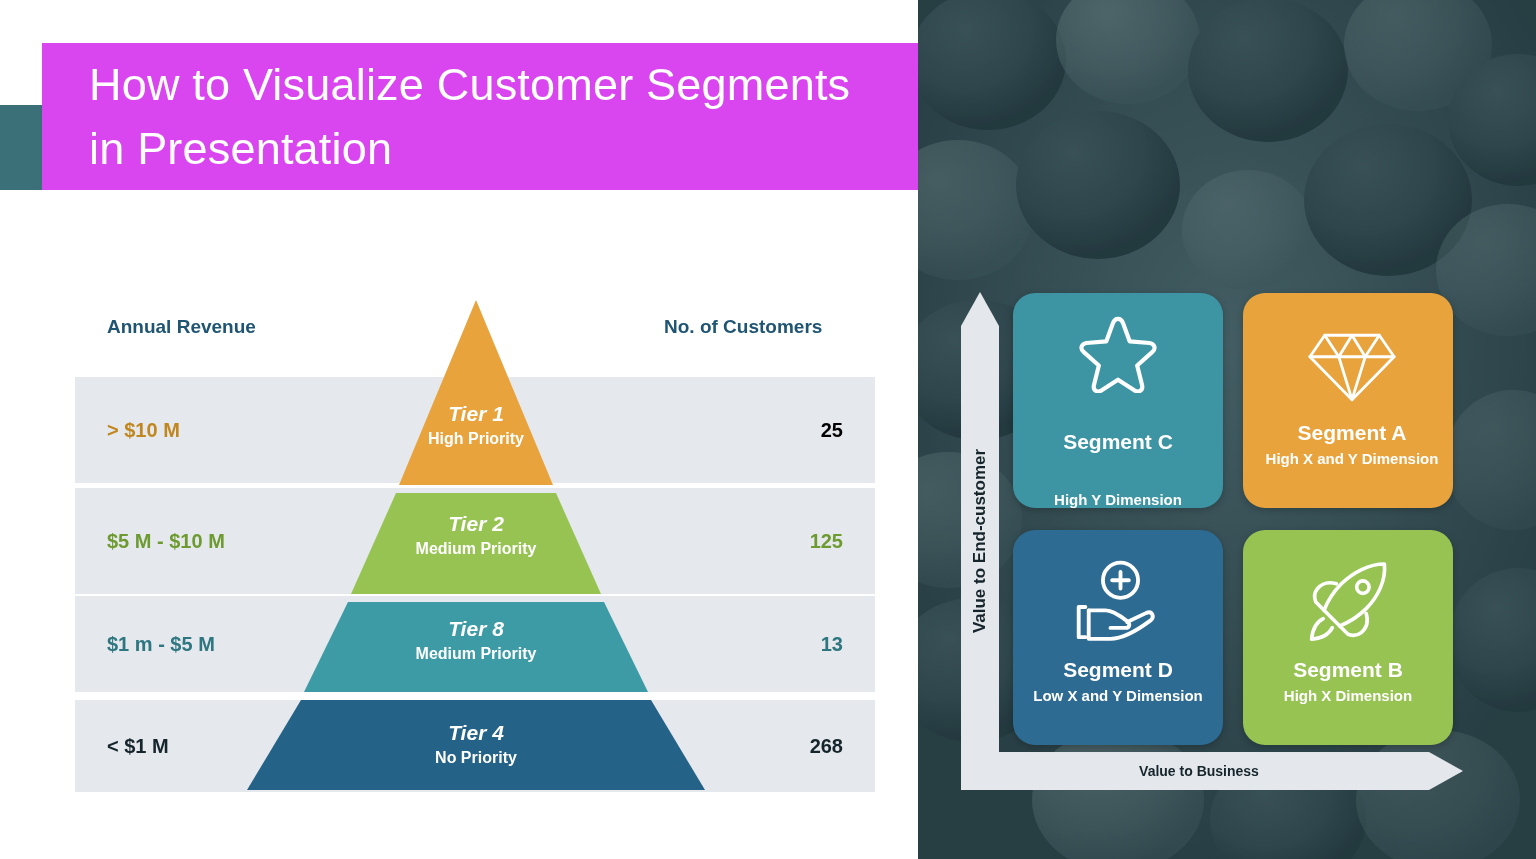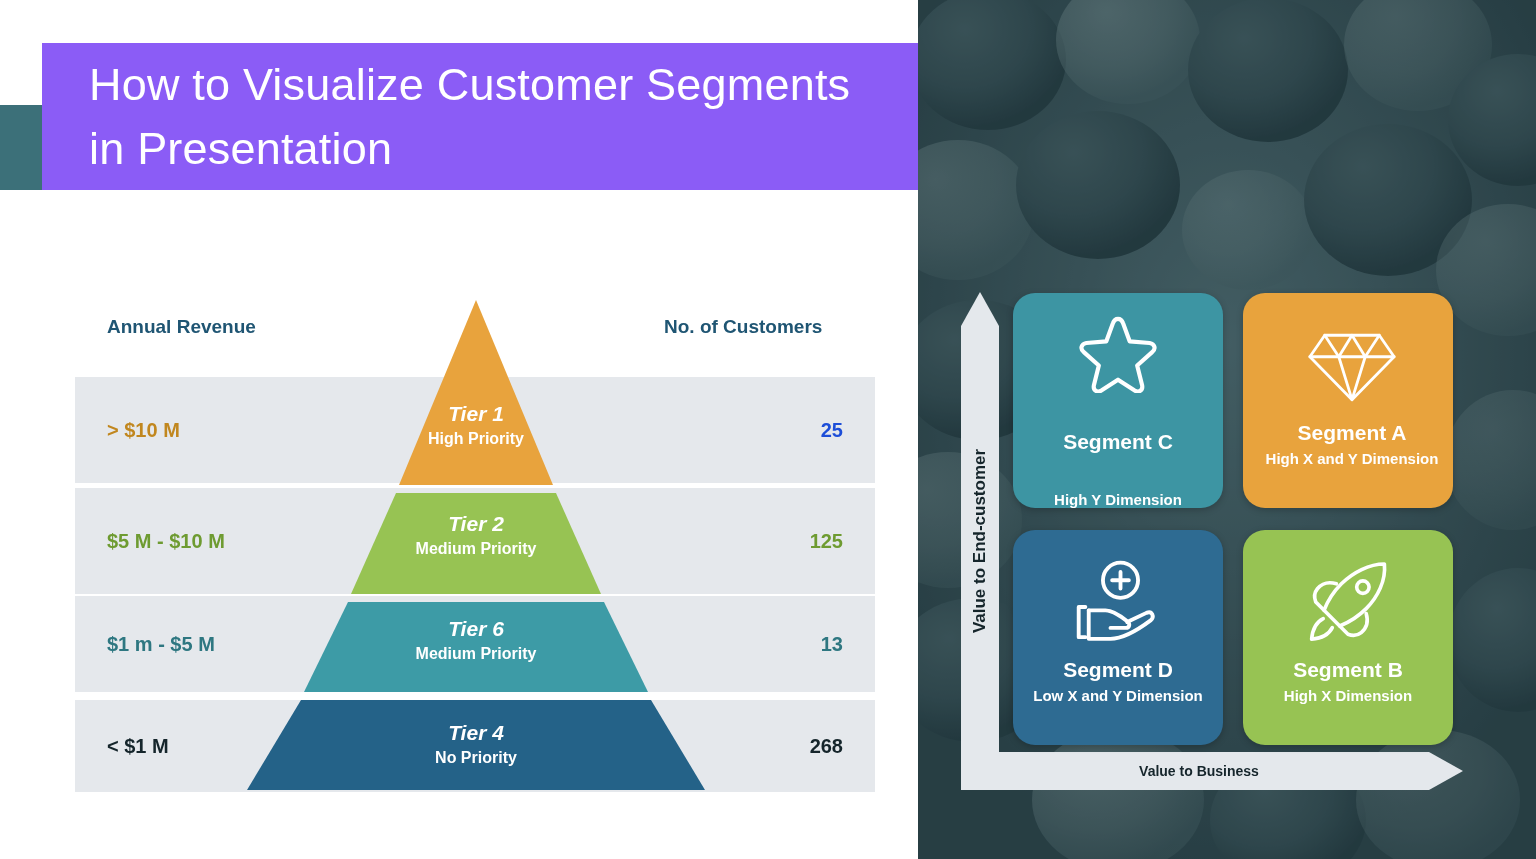--- a/index.html
+++ b/index.html
@@ -17,21 +17,21 @@
     position:absolute; left:0; top:105px; width:118px; height:146px;
     background:#3C7079;
   }
   .title-fold {
     position:absolute; left:42px; top:190px; width:76px; height:61px;
     background:#1F474D;
     clip-path:polygon(0 0, 100% 100%, 0 100%);
   }
   .title-banner {
     position:absolute; left:42px; top:43px; width:1362px; height:147px;
-    background:#8b5cf6;
+    background:#d946ef;
     clip-path:polygon(0 0, 100% 0, 92.8% 50%, 100% 100%, 0 100%);
     display:flex; align-items:center;
   }
   .title-text {
     color:#ffffff;
     font-size:45px;
     font-weight:300;
     line-height:1.42;
     padding-left:47px;
     letter-spacing:0.2px;
@@ -134,21 +134,21 @@
   </div>
   <div class="title-fold"></div>
 
   <div class="pyramid-panel">
 
     <div class="col-head left">Annual Revenue</div>
     <div class="col-head right">No. of Customers</div>
 
     <div class="row-band r0">
       <div class="row-label" style="color:#C1871F">&gt; $10 M</div>
-      <div class="row-value" style="color:#1d4ed8">25</div>
+      <div class="row-value" style="color:#000000">25</div>
     </div>
     <div class="row-band r1">
       <div class="row-label" style="color:#6E9B31">$5 M - $10 M</div>
       <div class="row-value" style="color:#6E9B31">125</div>
     </div>
     <div class="row-band r2">
       <div class="row-label" style="color:#2E7781">$1 m - $5 M</div>
       <div class="row-value" style="color:#2E7781">13</div>
     </div>
     <div class="row-band r3">
@@ -165,21 +165,21 @@
 
     <div class="tier-text k0">
       <div class="t-title">Tier 1</div>
       <div class="t-sub">High Priority</div>
     </div>
     <div class="tier-text k1">
       <div class="t-title">Tier 2</div>
       <div class="t-sub">Medium Priority</div>
     </div>
     <div class="tier-text k2">
-      <div class="t-title">Tier 6</div>
+      <div class="t-title">Tier 8</div>
       <div class="t-sub">Medium Priority</div>
     </div>
     <div class="tier-text k3">
       <div class="t-title">Tier 4</div>
       <div class="t-sub">No Priority</div>
     </div>
   </div>
 
   <div class="matrix-panel">
 

